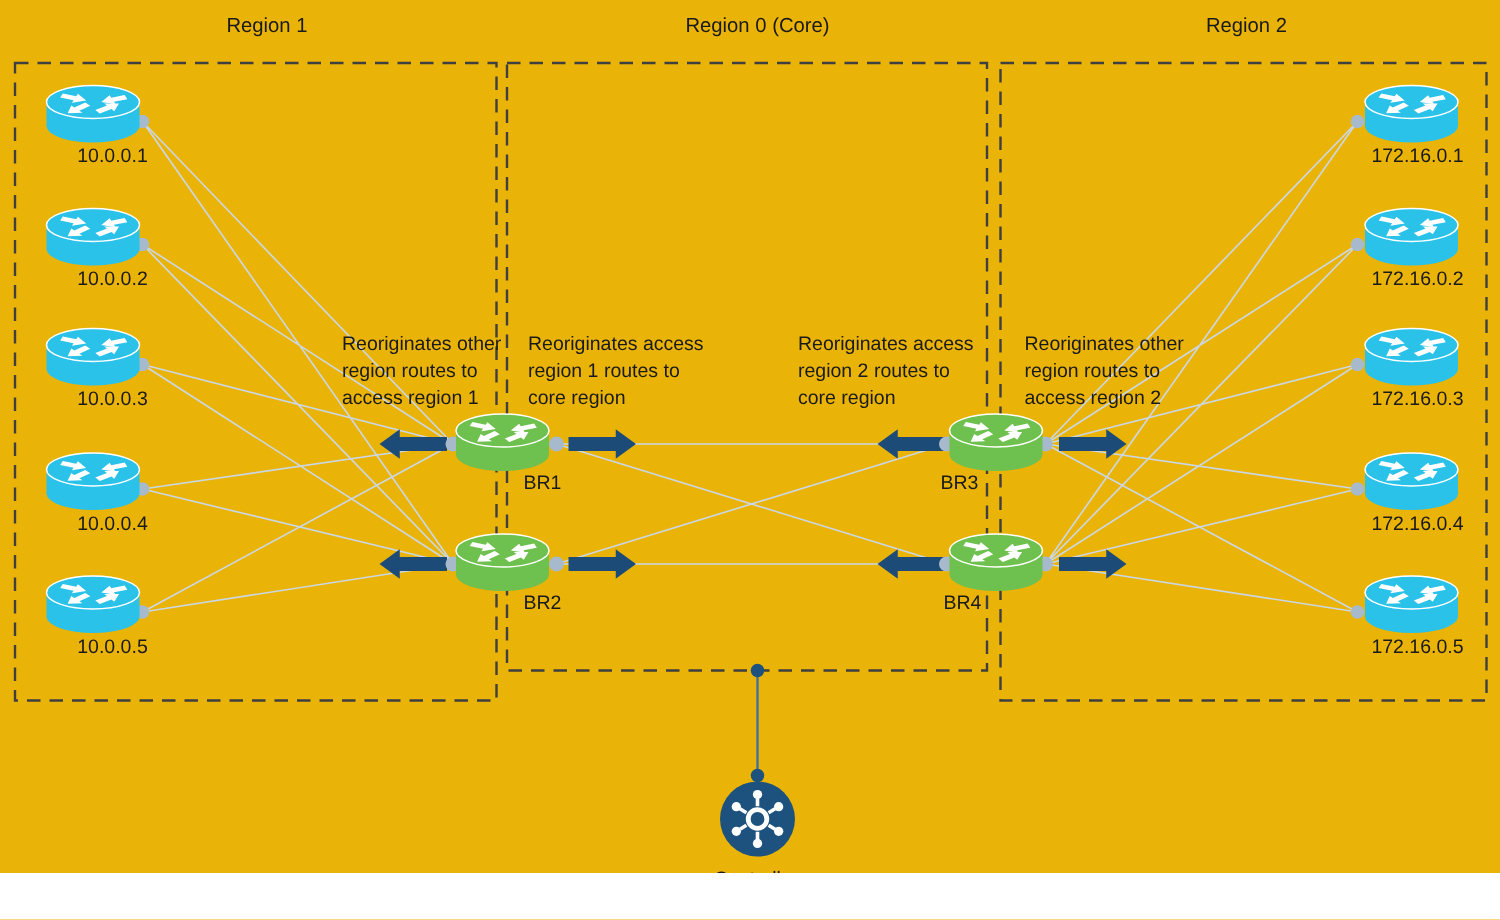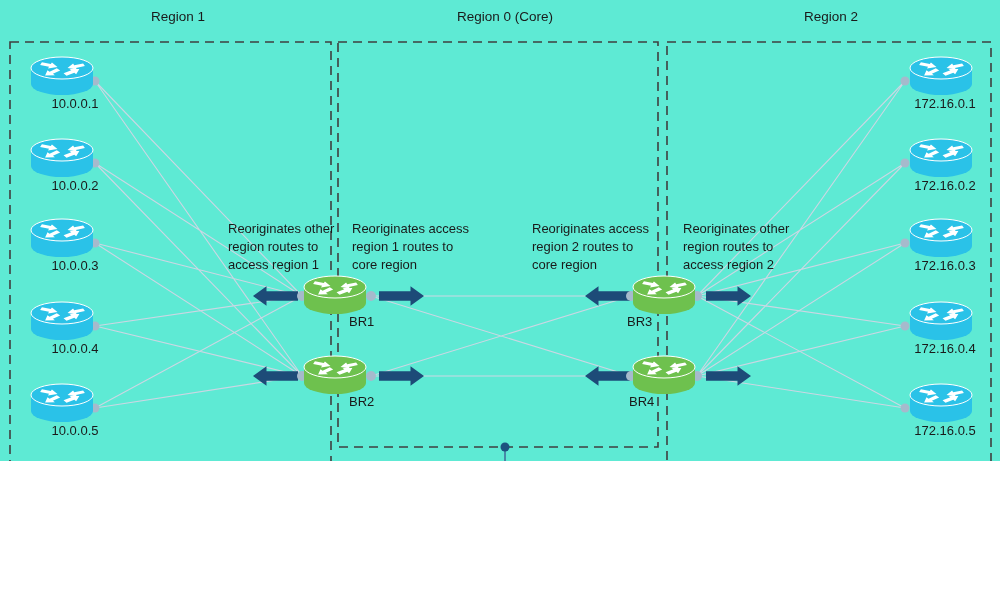--- a/index.html
+++ b/index.html
@@ -1,17 +1,17 @@
 <!DOCTYPE html>
 <html style="--access-router: #2AC2E8; --border-router: #6EC14E; --fat-arrow: #1D4B78; --controller: #1D527F; --controller-line: #41719C; --link-line: #CBD7E3; --link-dot: #A6BACC; --region-border: #3F3F3F; --text: #1A1A1A;"><head>
 <meta charset="utf-8">
 <style>
   html,body{margin:0;padding:0;background:#ffffff;}
   body{font-family:"Liberation Sans",sans-serif;}
-  .canvas{position:relative;width:1000px;height:461px;background:#5eead4;overflow:hidden;}
+  .canvas{position:relative;width:1000px;height:582px;background:#eab308;overflow:hidden;}
   svg text{font-family:"Liberation Sans",sans-serif;fill:var(--text,#1A1A1A);}
   .region-box{fill:none;stroke:var(--region-border,#3F3F3F);stroke-width:1.6;stroke-dasharray:9 6;}
   .region-title{font-size:13.5px;text-anchor:middle;}
   .link{stroke:var(--link-line,#CBD7E3);stroke-width:1.1;fill:none;}
   .dot{fill:var(--link-dot,#A6BACC);}
   .fat{fill:var(--fat-arrow,#1D4B78);}
   .ctl-line{stroke:var(--controller-line,#41719C);stroke-width:1.6;}
   .ctl-dot{fill:var(--controller,#1D527F);}
   .access{color:var(--access-router,#2AC2E8);}
   .border{color:var(--border-router,#6EC14E);}

